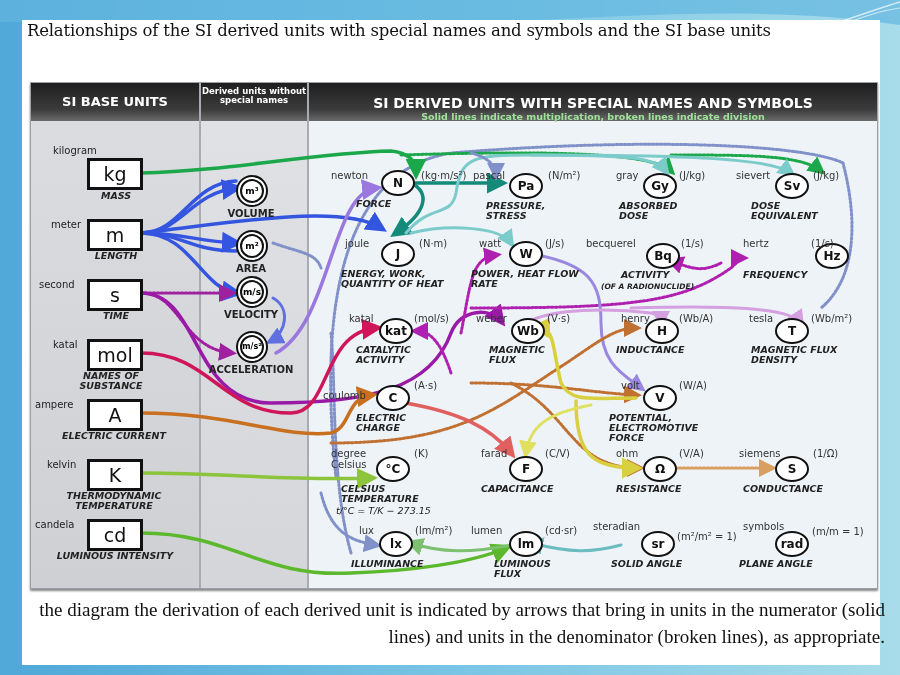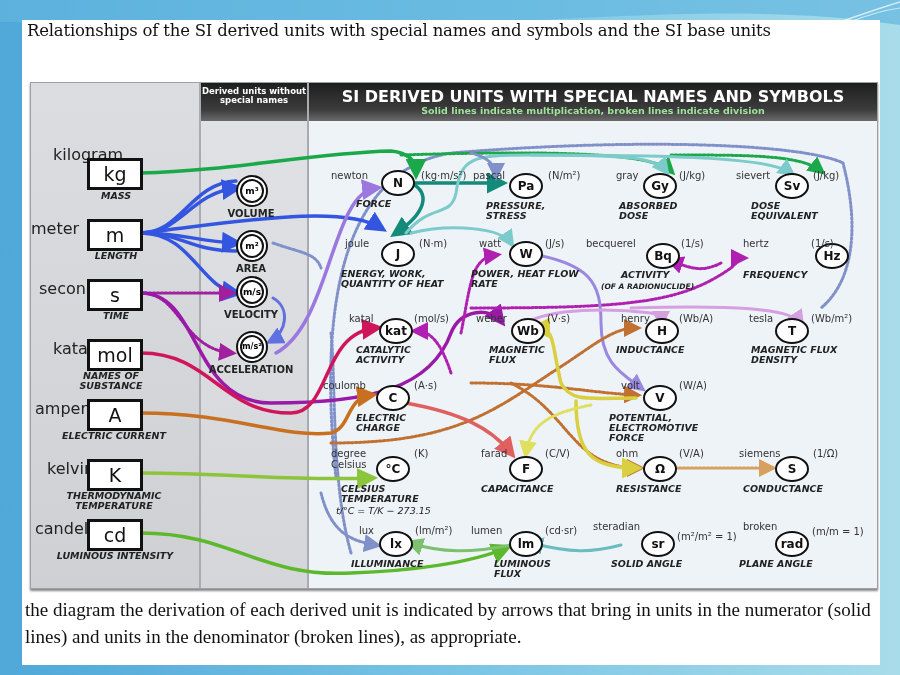--- a/index.html
+++ b/index.html
@@ -1,35 +1,35 @@
 <!DOCTYPE html>
 <html><head>
 <meta charset="utf-8">
 <style>
   html,body{margin:0;padding:0;}
   body{width:900px;height:675px;position:relative;overflow:hidden;background:#ffffff;font-family:"DejaVu Sans",sans-serif;}
   .bg-swoosh{position:absolute;left:0;top:0;width:900px;height:675px;}
   .slide-white{position:absolute;left:22px;top:20px;width:858px;height:645px;background:#ffffff;}
   .title{position:absolute;left:27px;top:21px;width:860px;font-family:"DejaVu Serif",serif;font-size:16.5px;line-height:20px;color:#111;letter-spacing:-0.2px;}
-  .caption{position:absolute;left:25px;top:596px;width:860px;font-family:"Liberation Serif",serif;font-size:19px;line-height:27px;color:#111;}
+  .caption{position:absolute;left:25px;top:596px;width:860px;font-family:"Liberation Serif",serif;font-size:19px;line-height:27px;color:#111;text-align:right;}
   .diagram{position:absolute;left:30px;top:82px;width:846px;height:505px;background:#e9edf1;border:1px solid #9aa0a6;box-shadow:0 2px 2px #888;}
   .col{position:absolute;top:0;height:505px;}
   .col1{left:0;width:168px;background:linear-gradient(#dcdde0,#cfd0d3);}
   .col2{left:170px;width:106px;background:linear-gradient(#e0e2e5,#d4d6d9);}
   .col3{left:278px;width:568px;background:#eef3f7;}
   .sep{position:absolute;top:0;width:2px;height:505px;background:#a8acb0;}
   .hdr{position:absolute;top:0;height:38px;background:linear-gradient(#1e1e1e,#3c3c3c 70%,#6a6a6a);color:#fff;font-family:"DejaVu Sans",sans-serif;font-weight:bold;text-align:center;}
   .hdr1{left:0;width:168px;font-size:13px;line-height:38px;}
   .hdr2{left:170px;width:106px;font-size:8.5px;line-height:9px;padding-top:4px;height:34px;}
   .hdr3{left:278px;width:568px;}
-  .hdr3 .h-main{font-size:16px;line-height:16px;padding-top:6px;display:block;}
+  .hdr3 .h-main{font-size:14px;line-height:16px;padding-top:12px;display:block;}
   .hdr3 .h-sub{font-size:9.5px;color:#9fe39a;line-height:11px;display:block;}
   svg.wires{position:absolute;left:0;top:0;}
   .base-box{position:absolute;width:50px;height:26px;border:3px solid #111;background:#fff;text-align:center;font-size:19px;line-height:26px;color:#111;font-family:"DejaVu Sans",sans-serif;}
-  .base-name{position:absolute;font-size:16px;color:#222;}
+  .base-name{position:absolute;font-size:10px;color:#222;}
   .base-qty{position:absolute;font-size:9.5px;font-style:italic;font-weight:bold;color:#222;text-align:center;line-height:10px;}
   .dcirc{position:absolute;width:28px;height:28px;border:2.5px solid #111;border-radius:50%;background:#fff;}
   .dcirc .inner{position:absolute;left:2px;top:2px;width:20px;height:20px;border:2px solid #111;border-radius:50%;font-size:9px;text-align:center;line-height:20px;font-weight:bold;}
   .dlabel{position:absolute;font-size:10px;font-weight:bold;color:#222;text-align:center;}
   .unit{position:absolute;width:30px;height:22px;border:2.5px solid #111;border-radius:50%;background:#fff;text-align:center;font-weight:bold;font-size:12px;line-height:22px;color:#111;}
   .uname{position:absolute;font-size:10px;color:#333;}
   .uexpr{position:absolute;font-size:10px;color:#333;white-space:nowrap;}
   .uqty{position:absolute;font-size:9.5px;font-style:italic;font-weight:bold;color:#222;line-height:10px;white-space:nowrap;}
   .formula{position:absolute;font-size:9.5px;color:#222;font-style:italic;}
 </style>
@@ -53,20 +53,21 @@
 
 <div class="title">Relationships of the SI derived units with special names and symbols and the SI base units</div>
 
 <div class="diagram">
   <div class="col col1"></div>
   <div class="sep" style="left:168px"></div>
   <div class="col col2"></div>
   <div class="sep" style="left:276px"></div>
   <div class="col col3"></div>
 
+  <div class="hdr hdr1">SI BASE UNITS</div>
   <div class="hdr hdr2">Derived units without special names</div>
   <div class="hdr hdr3">
     <span class="h-main">SI DERIVED UNITS WITH SPECIAL NAMES AND SYMBOLS</span>
     <span class="h-sub">Solid lines indicate multiplication, broken lines indicate division</span>
   </div>
 
   <svg class="wires" width="846" height="505">
     <defs>
       <marker id="ah" markerWidth="6" markerHeight="6" refX="4" refY="3" orient="auto">
           <path d="M0,0 L6,3 L0,6 Z" fill="context-stroke"></path>
@@ -134,21 +135,21 @@
       <path d="M290,410 C300,450 320,458 345,462" stroke="#8090c8" stroke-width="3" stroke-dasharray="2,2" marker-end="url(#ah)"></path>
     </g>
   </svg>
 
   <div>
     <span class="base-name" style="left:22px;top:62px">kilogram</span>
     <div class="base-box" style="left:56px;top:75px">kg</div>
     <div class="base-qty" style="left:40px;top:108px;width:90px">MASS</div>
   </div>
   <div>
-    <span class="base-name" style="left:0;top:136px">meter</span>
+    <span class="base-name" style="left:20px;top:136px">meter</span>
     <div class="base-box" style="left:56px;top:136px">m</div>
     <div class="base-qty" style="left:40px;top:168px;width:90px">LENGTH</div>
   </div>
   <div>
     <span class="base-name" style="left:8px;top:196px">second</span>
     <div class="base-box" style="left:56px;top:196px">s</div>
     <div class="base-qty" style="left:40px;top:228px;width:90px">TIME</div>
   </div>
   <div>
     <span class="base-name" style="left:22px;top:256px">katal</span>
@@ -266,21 +267,21 @@
     <div class="uqty" style="left:585px;top:262px;width:90px">INDUCTANCE</div>
   </div>
   <div>
     <span class="uname" style="left:718px;top:230px">tesla</span>
     <div class="unit" style="left:744px;top:235px">T</div>
     <span class="uexpr" style="left:780px;top:230px">(Wb/m²)</span>
     <div class="uqty" style="left:720px;top:262px;width:90px;white-space:normal">MAGNETIC FLUX DENSITY</div>
   </div>
 
   <div>
-    <span class="uname" style="left:292px;top:297px">coulomb</span>
+    <span class="uname" style="left:292px;top:307px">coulomb</span>
     <div class="unit" style="left:345px;top:302px">C</div>
     <span class="uexpr" style="left:383px;top:297px">(A·s)</span>
     <div class="uqty" style="left:325px;top:330px;width:70px;white-space:normal">ELECTRIC CHARGE</div>
   </div>
   <div>
     <span class="uname" style="left:590px;top:297px">volt</span>
     <div class="unit" style="left:612px;top:302px">V</div>
     <span class="uexpr" style="left:648px;top:297px">(W/A)</span>
     <div class="uqty" style="left:578px;top:330px;width:100px;white-space:normal">POTENTIAL, ELECTROMOTIVE FORCE</div>
   </div>
@@ -323,20 +324,20 @@
     <span class="uexpr" style="left:514px;top:442px">(cd·sr)</span>
     <div class="uqty" style="left:463px;top:476px;width:65px;white-space:normal">LUMINOUS FLUX</div>
   </div>
   <div>
     <span class="uname" style="left:562px;top:438px">steradian</span>
     <div class="unit" style="left:610px;top:448px">sr</div>
     <span class="uexpr" style="left:646px;top:448px">(m²/m² = 1)</span>
     <div class="uqty" style="left:580px;top:476px;width:90px">SOLID ANGLE</div>
   </div>
   <div>
-    <span class="uname" style="left:712px;top:438px">broken</span>
+    <span class="uname" style="left:712px;top:438px">symbols</span>
     <div class="unit" style="left:744px;top:448px">rad</div>
     <span class="uexpr" style="left:781px;top:443px">(m/m = 1)</span>
     <div class="uqty" style="left:708px;top:476px;width:90px">PLANE ANGLE</div>
   </div>
 </div>
 
 <div class="caption">the diagram the derivation of each derived unit is indicated by arrows that bring in units in the numerator (solid lines) and units in the denominator (broken lines), as appropriate.</div>
 
 </body></html>

